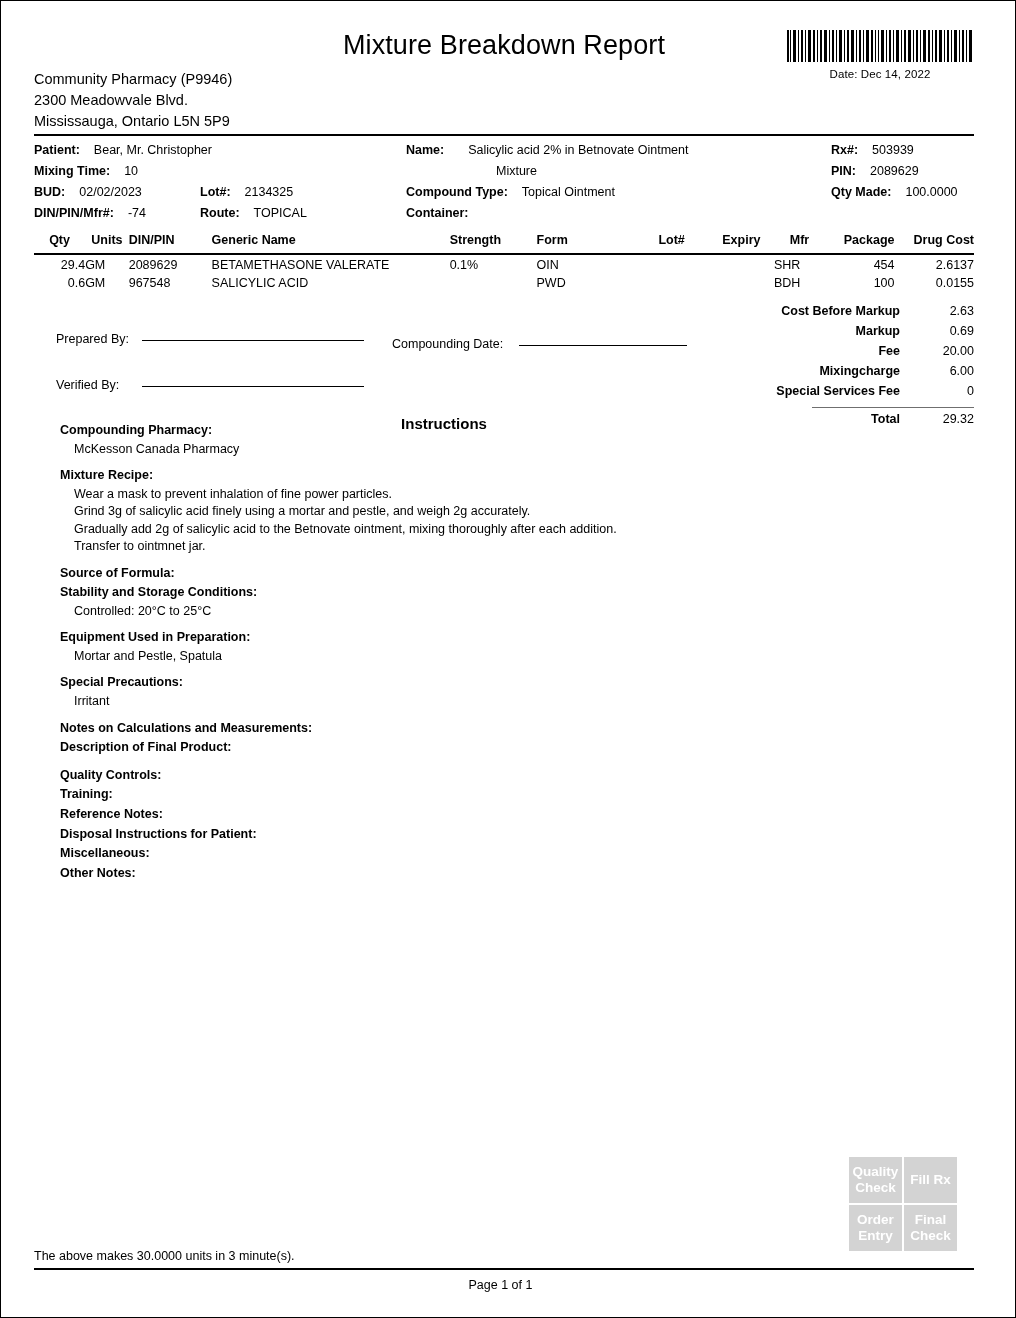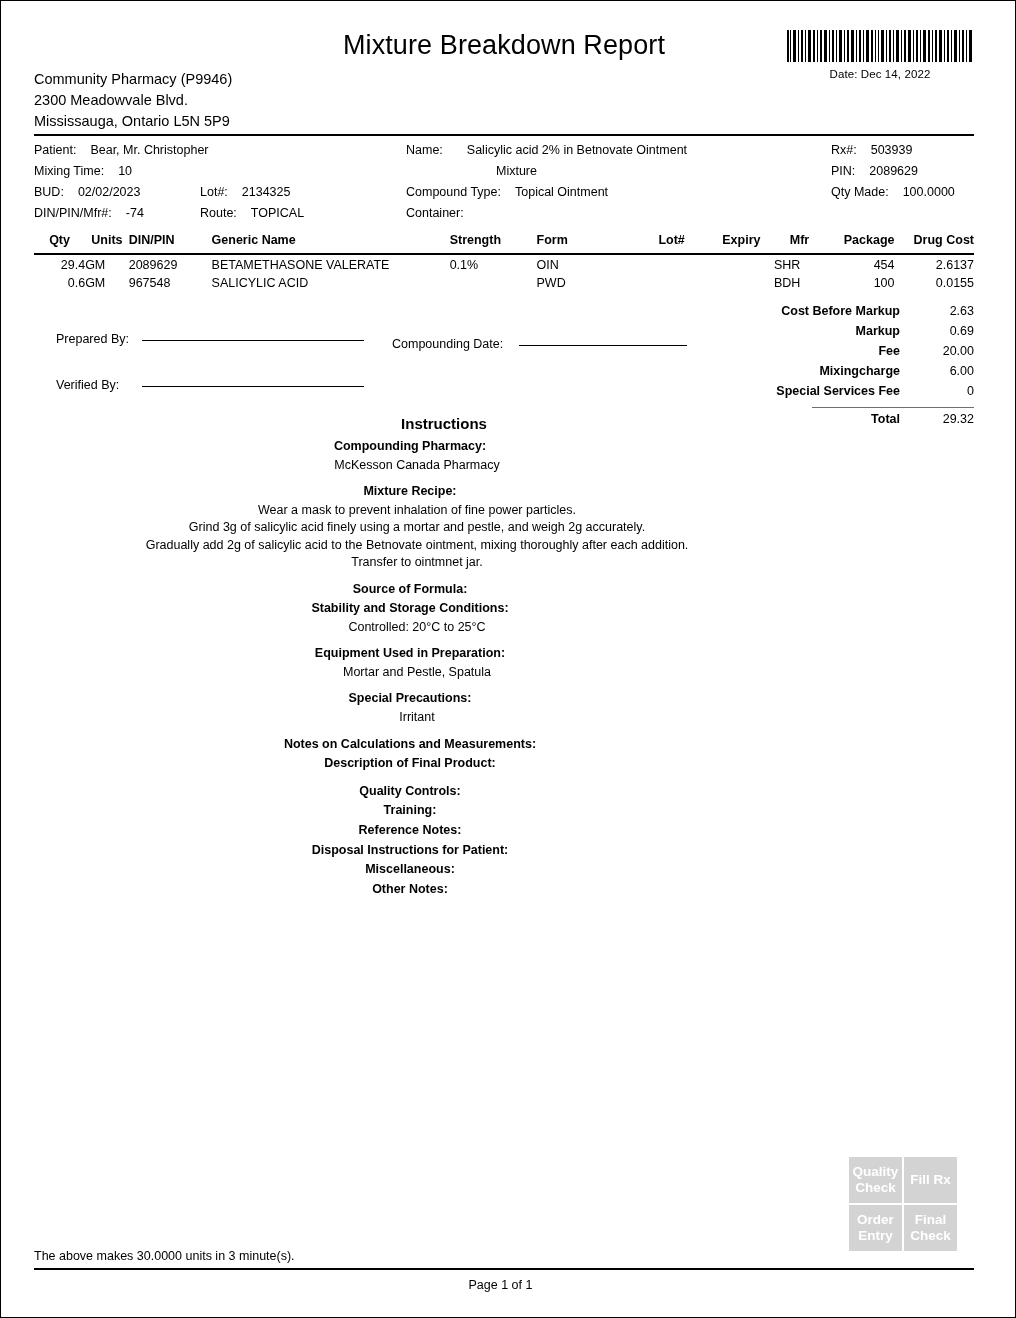--- a/index.html
+++ b/index.html
@@ -76,21 +76,21 @@
     position: absolute;
     left: 0;
     top: 142px;
     width: 940px;
     font-size: 12.5px;
   }
   .info-row {
     position: relative;
     height: 21px;
   }
-  .lbl { font-weight: normal; }
+  .lbl { font-weight: bold; }
   .cell { position: absolute; white-space: nowrap; }
   .val { font-weight: normal; }
 
   .c-a { left: 0px; }
   .c-b { left: 166px; }
   .c-c { left: 372px; }
   .c-d { left: 797px; }
 
   .inl-val { margin-left: 14px; }
 
@@ -183,24 +183,23 @@
     left: 0;
     top: 414px;
     width: 820px;
     text-align: center;
     font-size: 15px;
     font-weight: bold;
   }
   .instructions {
     position: absolute;
     left: 26px;
-    top: 436px;
+    top: 420px;
     width: 700px;
     font-size: 12.5px;
-    text-align: center;
   }
   .ins-group { margin-bottom: 0; }
   .ins-head {
     font-weight: bold;
     line-height: 19.6px;
   }
   .ins-line {
     padding-left: 14px;
     line-height: 17.5px;
   }

